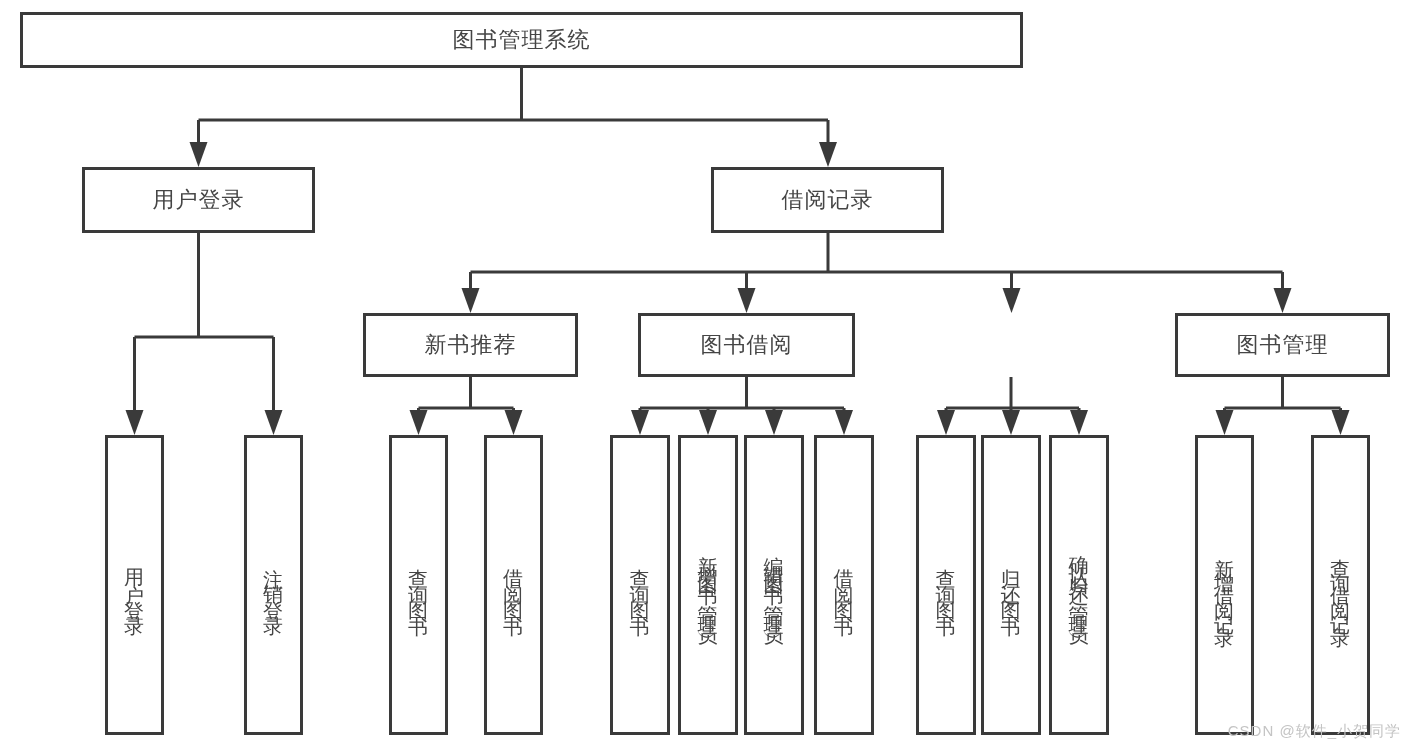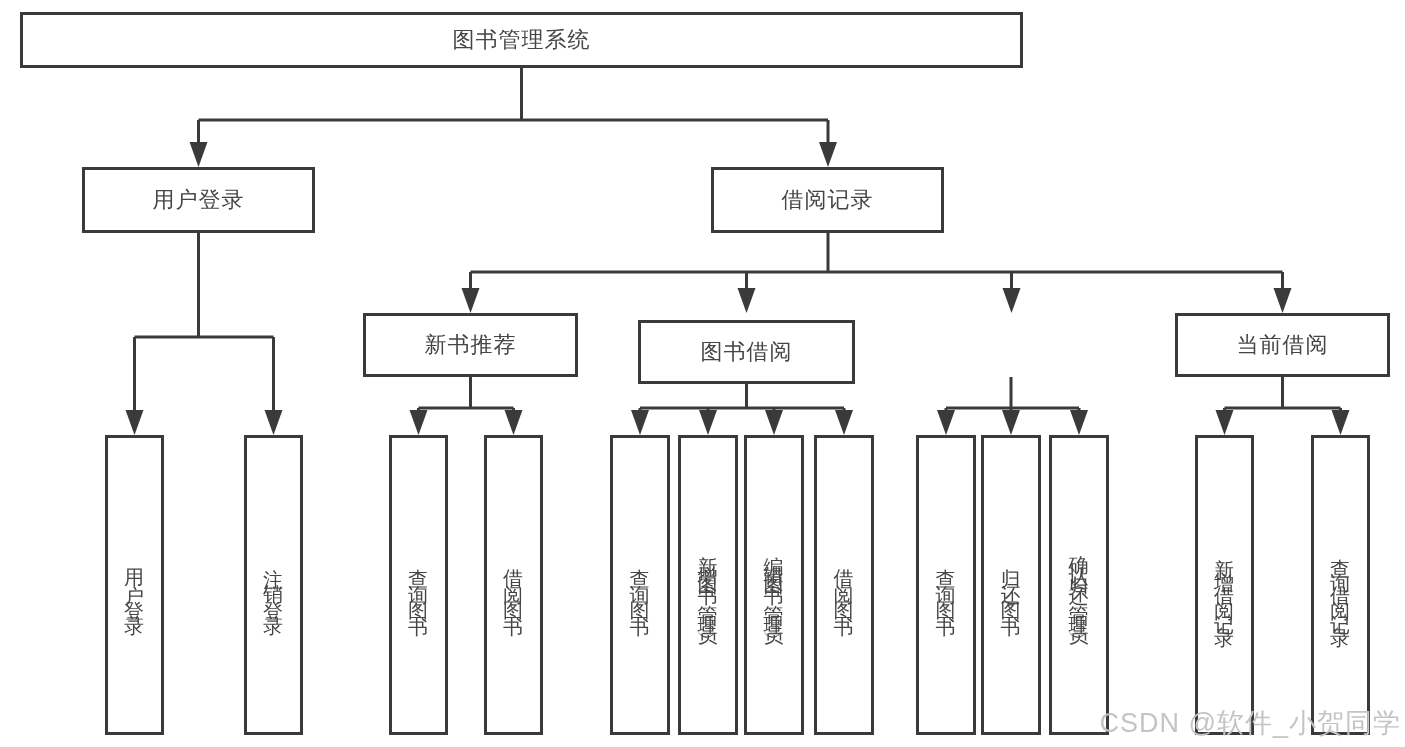--- a/index.html
+++ b/index.html
@@ -22,21 +22,21 @@
   .leaf{font-size:20px;}
   .vtext{
     writing-mode:vertical-rl;text-orientation:mixed;
     line-height:1;display:block;
   }
   .sp-wide{letter-spacing:16px;}
   .sp-med{letter-spacing:14px;}
   .sp-tight{letter-spacing:10px;}
   .watermark{
     position:absolute;right:4px;bottom:6px;z-index:5;
-    font-size:27px;color:var(--color-watermark,#c4c4c4);
+    font-size:15px;color:var(--color-watermark,#c4c4c4);
     letter-spacing:1px;white-space:nowrap;
   }
 </style>
 </head>
 <body>
 
 <div class="canvas">
 
   <svg class="wires" width="1405" height="747" viewBox="0 0 1405 747" aria-hidden="true">
     <defs>
@@ -78,25 +78,25 @@
   <div class="node" style="left:82px;top:167px;width:233px;height:66px;">
     <span>用户登录</span>
   </div>
   <div class="node" style="left:711px;top:167px;width:233px;height:66px;">
     <span>借阅记录</span>
   </div>
 
   <div class="node" style="left:363px;top:313px;width:215px;height:64px;">
     <span>新书推荐</span>
   </div>
-  <div class="node" style="left:638px;top:313px;width:217px;height:64px;margin-top:7px;">
+  <div class="node" style="left:638px;top:313px;width:217px;height:64px;">
     <span>图书借阅</span>
   </div>
   <div class="node" style="left:1175px;top:313px;width:215px;height:64px;">
-    <span>当前借阅</span>
+    <span>图书管理</span>
   </div>
 
   <div class="node leaf" style="left:105px;top:435px;width:59px;height:300px;">
     <span class="vtext sp-wide">用户登录</span>
   </div>
   <div class="node leaf" style="left:244px;top:435px;width:59px;height:300px;">
     <span class="vtext sp-wide">注销登录</span>
   </div>
 
   <div class="node leaf" style="left:389px;top:435px;width:59px;height:300px;">

